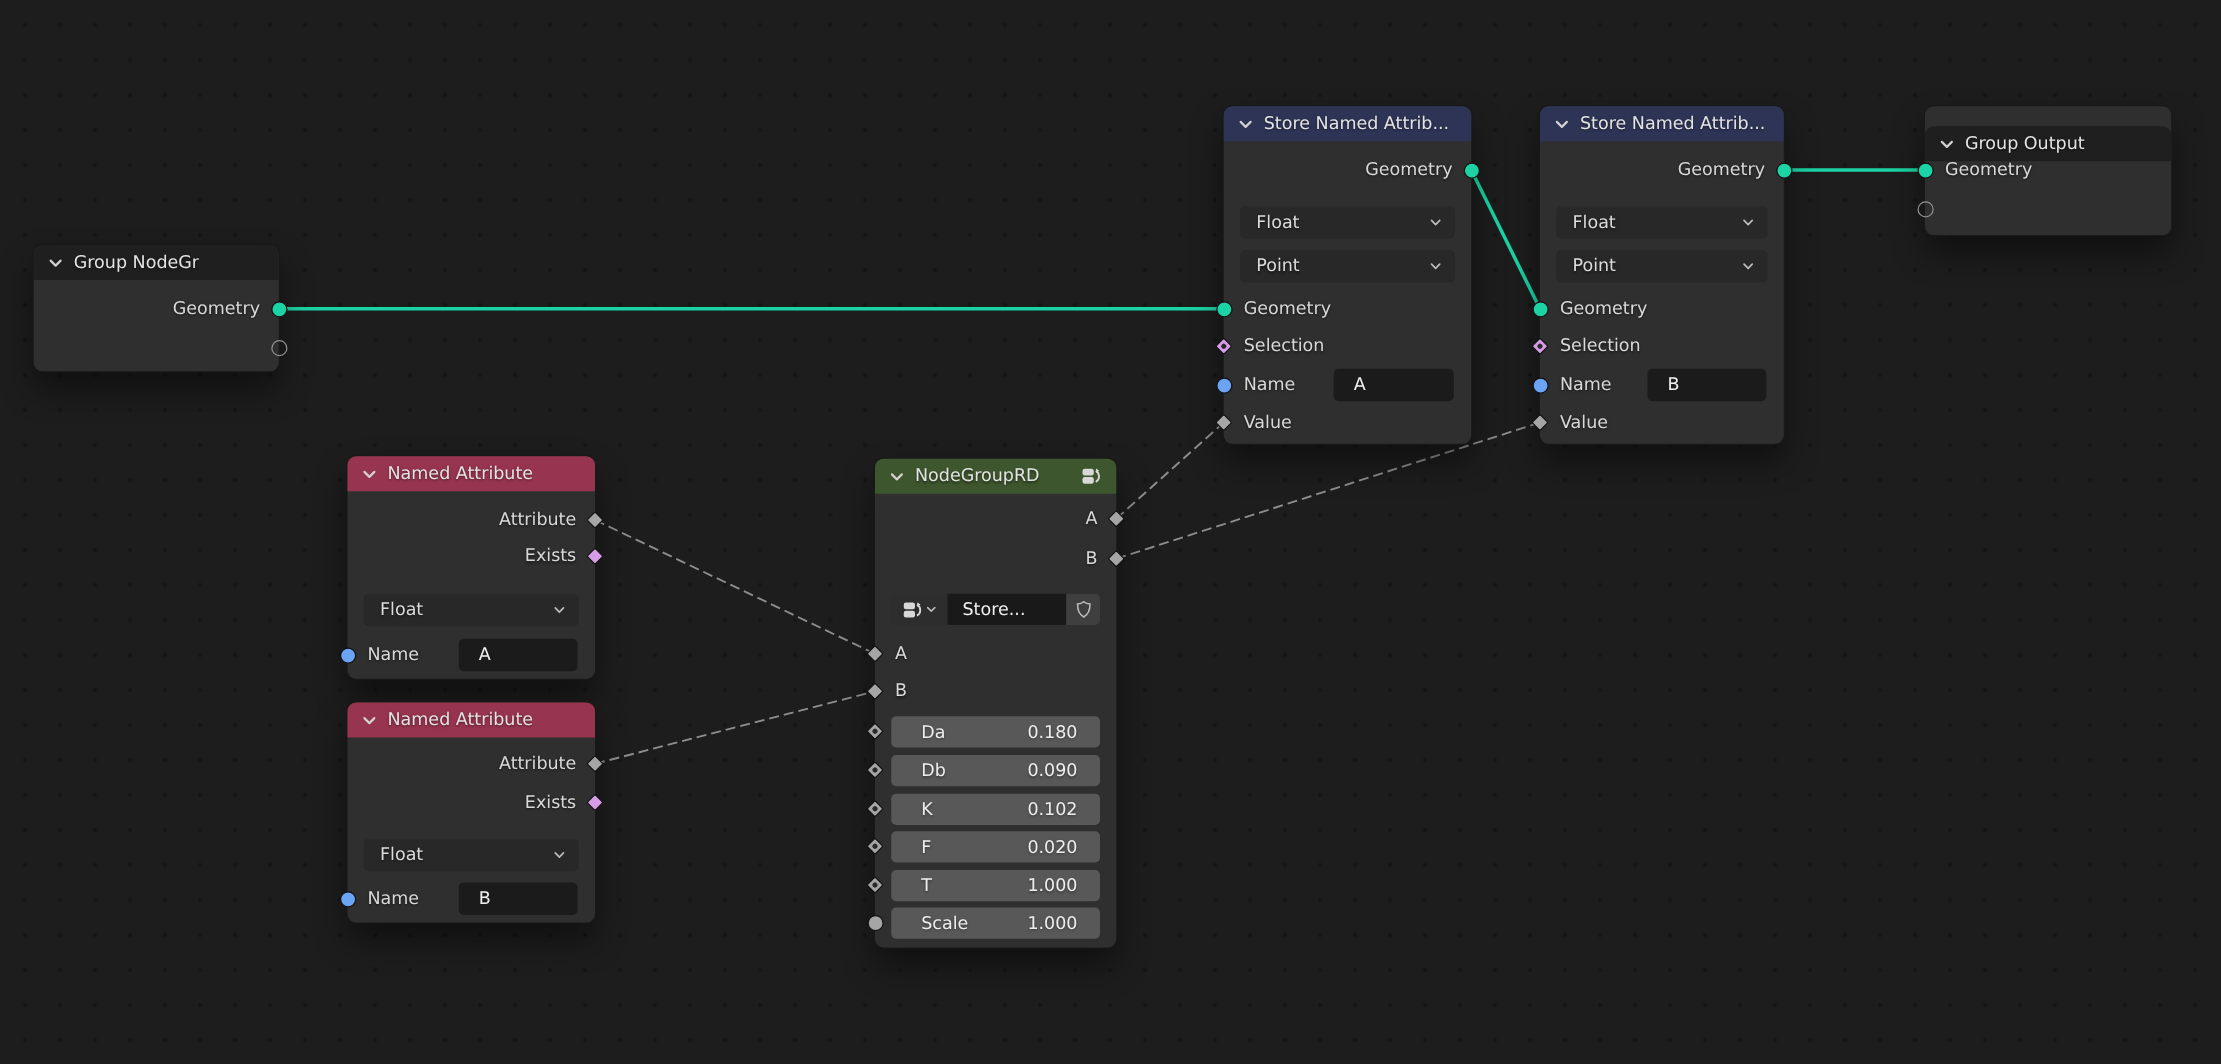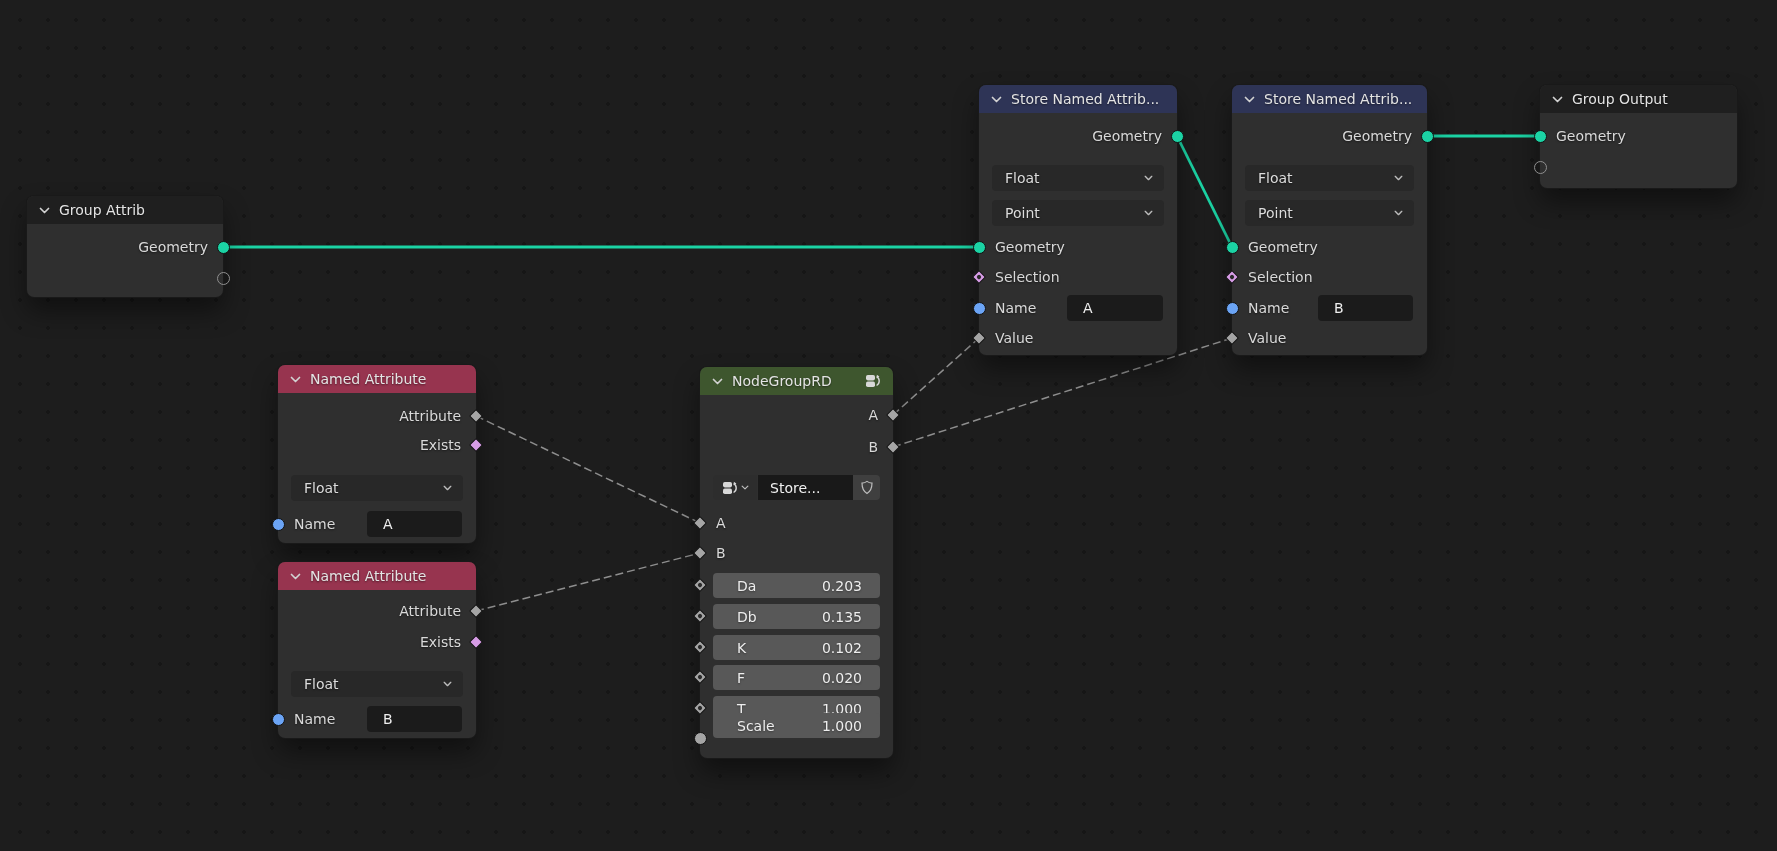--- a/index.html
+++ b/index.html
@@ -58,21 +58,21 @@
       <line x1="893" y1="415" x2="979" y2="338" class="wire-field"></line>
       <line x1="893" y1="447" x2="1232" y2="338" class="wire-field"></line>
     </svg>
     <div class="node" style="left: 27px; top: 196px; width: 196px; height: 101px;">
       <div class="node-header" style="background: rgb(31, 31, 31);">
         <div style="display: flex;">
           <svg width="11" height="7" viewBox="0 0 11 7">
             <polyline points="1.5,1.5 5.5,5.5 9.5,1.5" fill="none" stroke="#d2d2d2" stroke-width="1.7" stroke-linecap="round" stroke-linejoin="round"></polyline>
           </svg>
         </div>
-        <span class="title">Group Attrib</span>
+        <span class="title">Group NodeGr</span>
       </div>
       <div class="row output" style="top: 37px;">
         <span>Geometry</span>
       </div>
       <div class="socket circle" style="background: rgb(27, 211, 164); top: 44.5px; right: -6.5px;"></div>
       <div class="socket virtual" style="top: 75.5px; right: -6.5px;"></div>
     </div>
     <div class="node" style="left: 278px; top: 365px; width: 198px; height: 178px;">
       <div class="node-header" style="background: rgb(151, 52, 79);">
         <div style="display: flex;">
@@ -188,28 +188,28 @@
       <div class="row input" style="top: 142px;">
         <span>A</span>
       </div>
       <div class="socket diamond" style="background: rgb(165, 165, 165); top: 151px; left: -5px;"></div>
       <div class="row input" style="top: 172px;">
         <span>B</span>
       </div>
       <div class="socket diamond" style="background: rgb(165, 165, 165); top: 181px; left: -5px;"></div>
       <div class="slider" style="top: 206px;">
         <span>Da</span>
-        <span class="val">0.203</span>
+        <span class="val">0.180</span>
       </div>
       <div class="socket diamond" style="background: rgb(165, 165, 165); top: 213px; left: -5px;">
         <div class="sock-dot"></div>
       </div>
       <div class="slider" style="top: 237px; justify-content: space-between;">
         <span>Db</span>
-        <span class="val">0.135</span>
+        <span class="val">0.090</span>
       </div>
       <div class="socket diamond" style="background: rgb(165, 165, 165); top: 244px; left: -5px;">
         <div class="sock-dot"></div>
       </div>
       <div class="slider" style="top: 268px;">
         <span>K</span>
         <span class="val">0.102</span>
       </div>
       <div class="socket diamond" style="background: rgb(165, 165, 165); top: 275px; left: -5px;">
         <div class="sock-dot"></div>
@@ -221,21 +221,21 @@
       <div class="socket diamond" style="background: rgb(165, 165, 165); top: 305px; left: -5px;">
         <div class="sock-dot"></div>
       </div>
       <div class="slider" style="top: 329px;">
         <span>T</span>
         <span class="val">1.000</span>
       </div>
       <div class="socket diamond" style="background: rgb(165, 165, 165); top: 336px; left: -5px;">
         <div class="sock-dot"></div>
       </div>
-      <div class="slider" style="top: 346px;">
+      <div class="slider" style="top: 359px;">
         <span>Scale</span>
         <span class="val">1.000</span>
       </div>
       <div class="socket circle" style="background: rgb(165, 165, 165); top: 364.5px; left: -6.5px;"></div>
     </div>
     <div class="node" style="left: 979px; top: 85px; width: 198px; height: 270px;">
       <div class="node-header" style="background: rgb(46, 52, 86);">
         <div style="display: flex;">
           <svg width="11" height="7" viewBox="0 0 11 7">
             <polyline points="1.5,1.5 5.5,5.5 9.5,1.5" fill="none" stroke="#d2d2d2" stroke-width="1.7" stroke-linecap="round" stroke-linejoin="round"></polyline>
@@ -330,21 +330,21 @@
       <div class="textfield" style="top: 210px; left: 86px; right: 14px;">
         <span>B</span>
       </div>
       <div class="socket circle" style="background: rgb(107, 164, 245); top: 216.5px; left: -6.5px;"></div>
       <div class="row input" style="top: 239px;">
         <span>Value</span>
       </div>
       <div class="socket diamond" style="background: rgb(165, 165, 165); top: 248px; left: -5px;"></div>
     </div>
     <div class="node" style="left: 1540px; top: 85px; width: 197px; height: 103px;">
-      <div class="node-header" style="background: rgb(31, 31, 31);">
+      <div class="node-header" style="background: rgb(31, 31, 31); margin-top: 16px;">
         <div style="display: flex;">
           <svg width="11" height="7" viewBox="0 0 11 7">
             <polyline points="1.5,1.5 5.5,5.5 9.5,1.5" fill="none" stroke="#d2d2d2" stroke-width="1.7" stroke-linecap="round" stroke-linejoin="round"></polyline>
           </svg>
         </div>
         <span class="title">Group Output</span>
       </div>
       <div class="row input" style="top: 37px;">
         <span>Geometry</span>
       </div>

